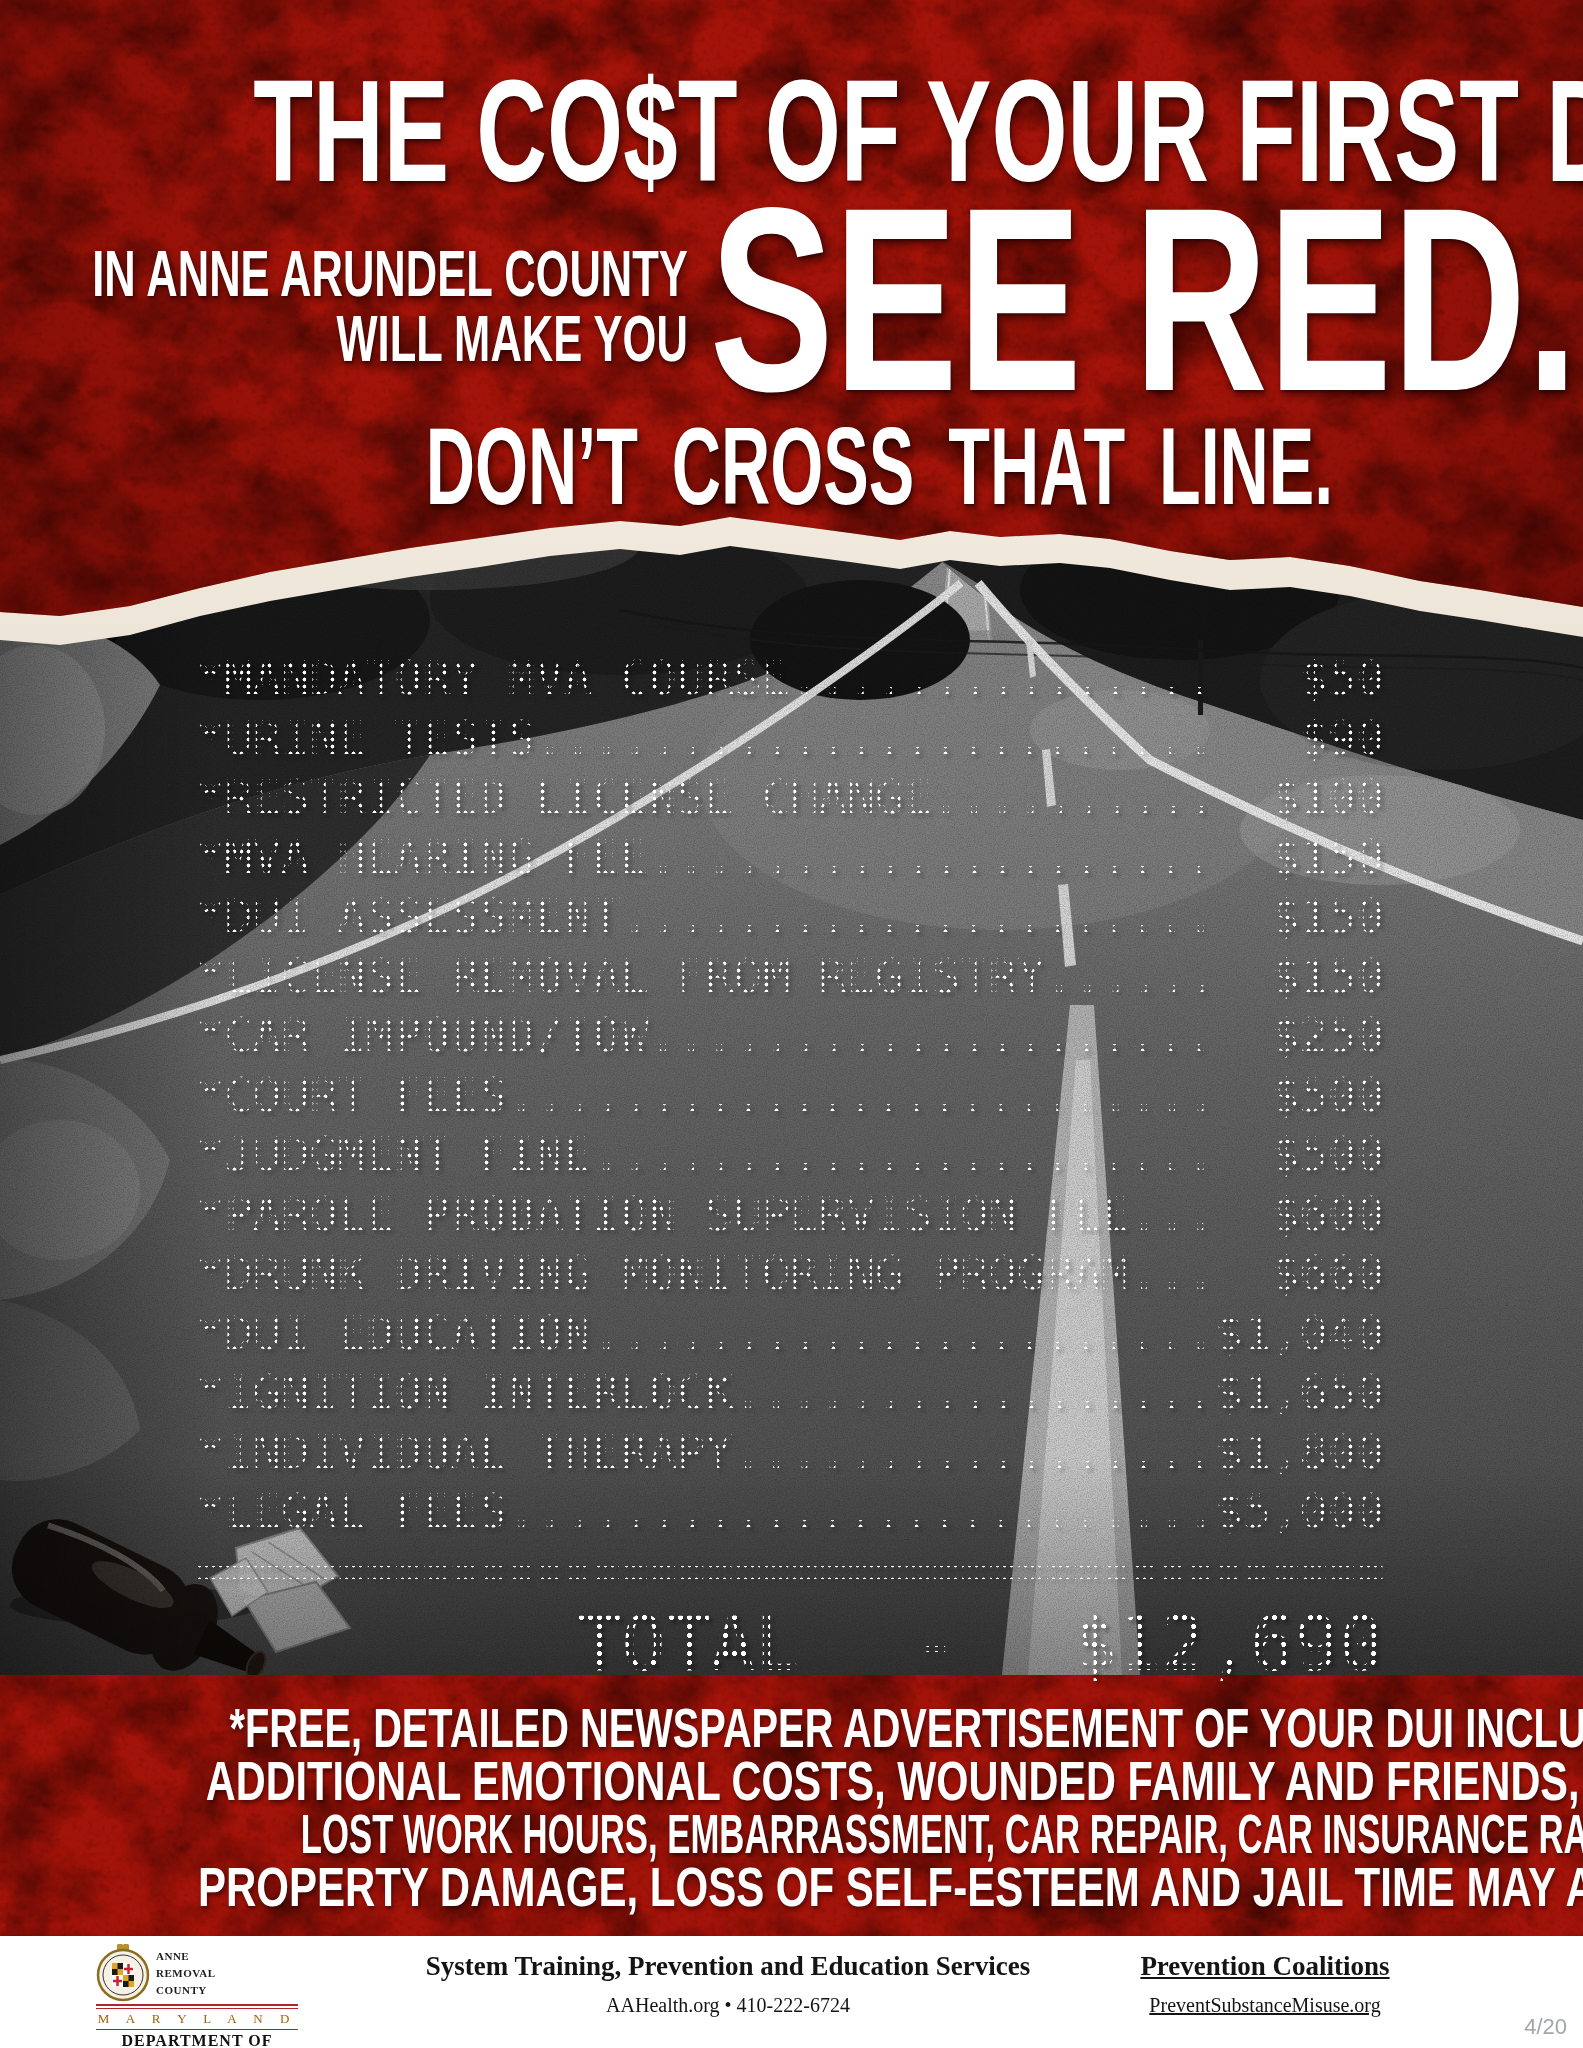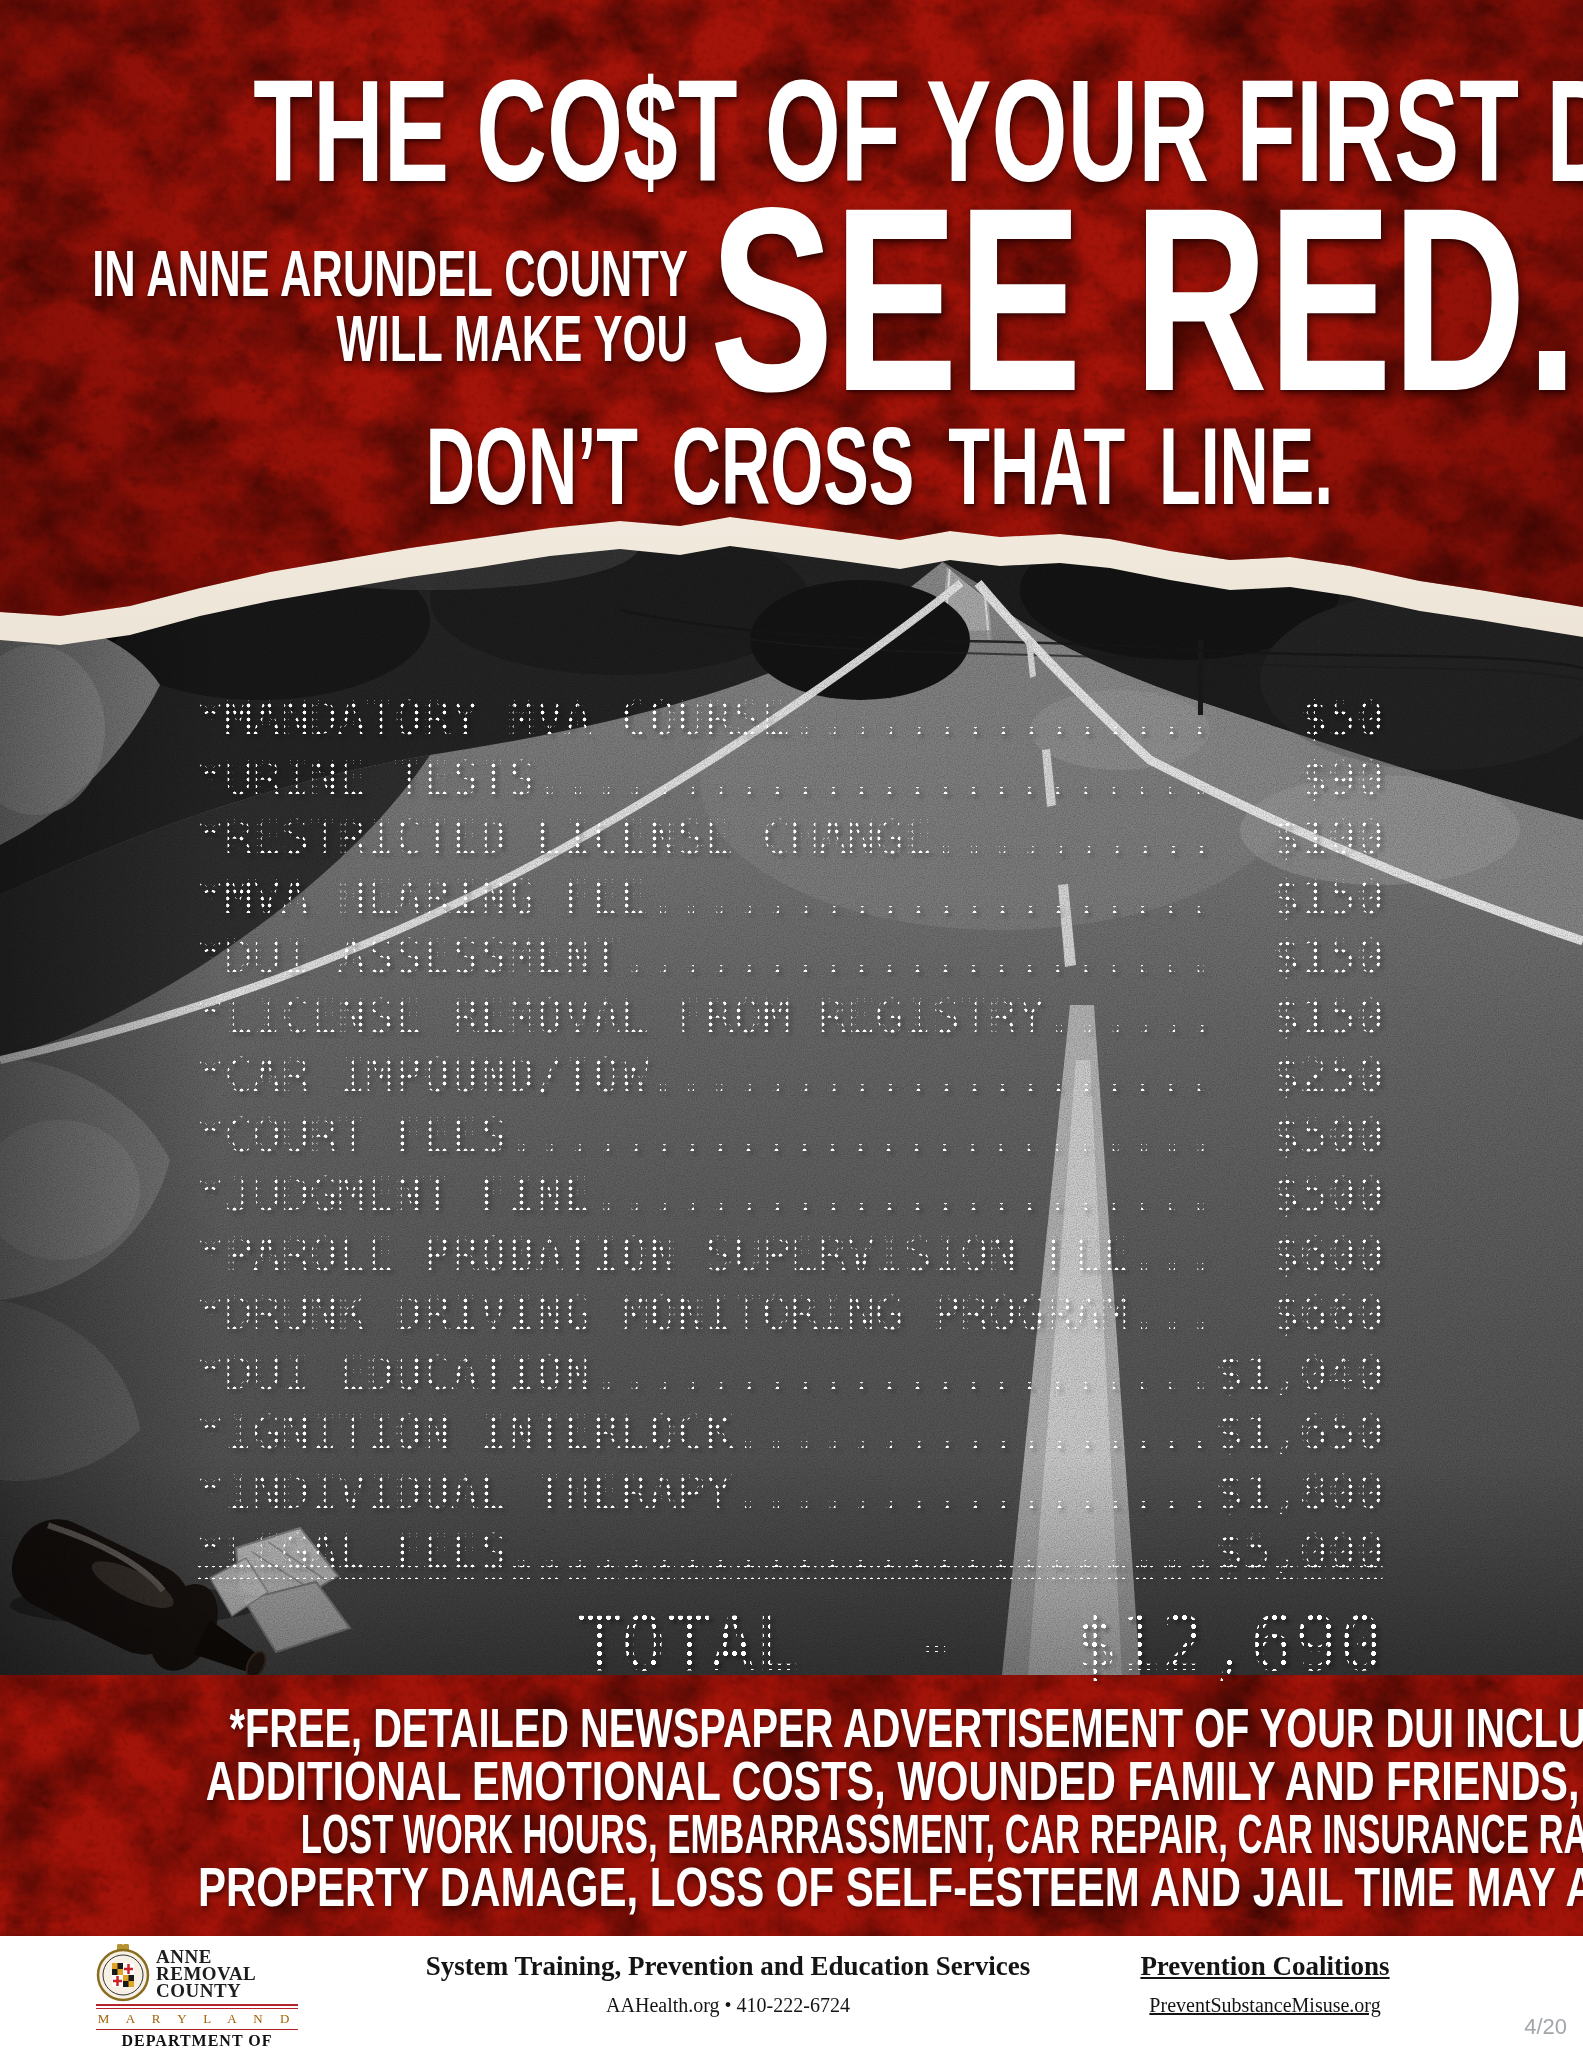--- a/index.html
+++ b/index.html
@@ -41,40 +41,40 @@
   .dm{color:#ffffff;}
   @supports ((-webkit-background-clip: text) or (background-clip: text)){
     .dm{color:transparent;
         background-image:radial-gradient(circle,#ffffff 36%,rgba(255,255,255,0) 44%);
         background-size:7px 7px;-webkit-background-clip:text;background-clip:text;}
     .total-row .dm{background-size:9px 9px;}
   }
   .rrow{display:flex;align-items:baseline;height:59.5px;line-height:59.5px;}
   .lbl{white-space:pre;}
   .dots{flex:1;min-width:0;overflow:hidden;white-space:nowrap;}
-  .price{width:6ch;text-align:right;white-space:pre;margin-top:40px;}
+  .price{width:6ch;text-align:right;white-space:pre;}
   .sep-row{height:59.5px;line-height:59.5px;overflow:hidden;white-space:nowrap;}
   .total-row{display:flex;justify-content:flex-end;gap:114px;font-size:74px;
     line-height:80px;margin-top:4px;white-space:pre;}
 
   
   .disclaimer{position:absolute;inset:0;padding-top:26px;color:#fff;font-weight:bold;
     text-shadow:2px 3px 5px rgba(30,0,0,.55);}
   .dline{white-space:nowrap;text-align:center;font-size:56px;line-height:53px;transform-origin:50% 50%;}
   .dline:nth-child(1){transform:scaleX(.71);}
   .dline:nth-child(2){transform:scaleX(.74);}
   .dline:nth-child(3){transform:scaleX(.62);}
   .dline:nth-child(4){transform:scaleX(.75);}
 
   
   .footer{position:absolute;left:0;top:1936px;width:1583px;height:112px;background:#ffffff;
     color:#141414;}
   .logo{position:absolute;left:96px;top:8px;width:202px;font-family:"Liberation Serif",serif;}
   .logo-top{display:flex;align-items:center;gap:6px;}
-  .logo-county{font-size:19px;line-height:17px;font-weight:bold;letter-spacing:.5px;color:#1d1d1d;}
+  .logo-county{font-size:11px;line-height:17px;font-weight:bold;letter-spacing:.5px;color:#1d1d1d;}
   .red-rule{height:2px;background:#b5222a;margin:2px 0;}
   .red-rule.thin{height:1px;}
   .logo-state{font-size:13px;letter-spacing:7px;text-align:center;color:#a16207;margin-top:2px;}
   .logo-dept{font-size:16px;font-weight:bold;letter-spacing:1px;text-align:center;color:#111;}
   .fblock{position:absolute;text-align:center;font-family:"Liberation Serif",serif;}
   .fblock .ftitle{font-size:27px;font-weight:bold;line-height:28px;}
   .fblock .fsub{font-size:20px;line-height:22px;margin-top:14px;}
   .services{left:318px;top:16px;width:820px;}
   .coalitions{left:1080px;top:16px;width:370px;text-decoration:underline;}
   .page-code{position:absolute;right:16px;top:78px;font-size:22px;color:#a2a6aa;

